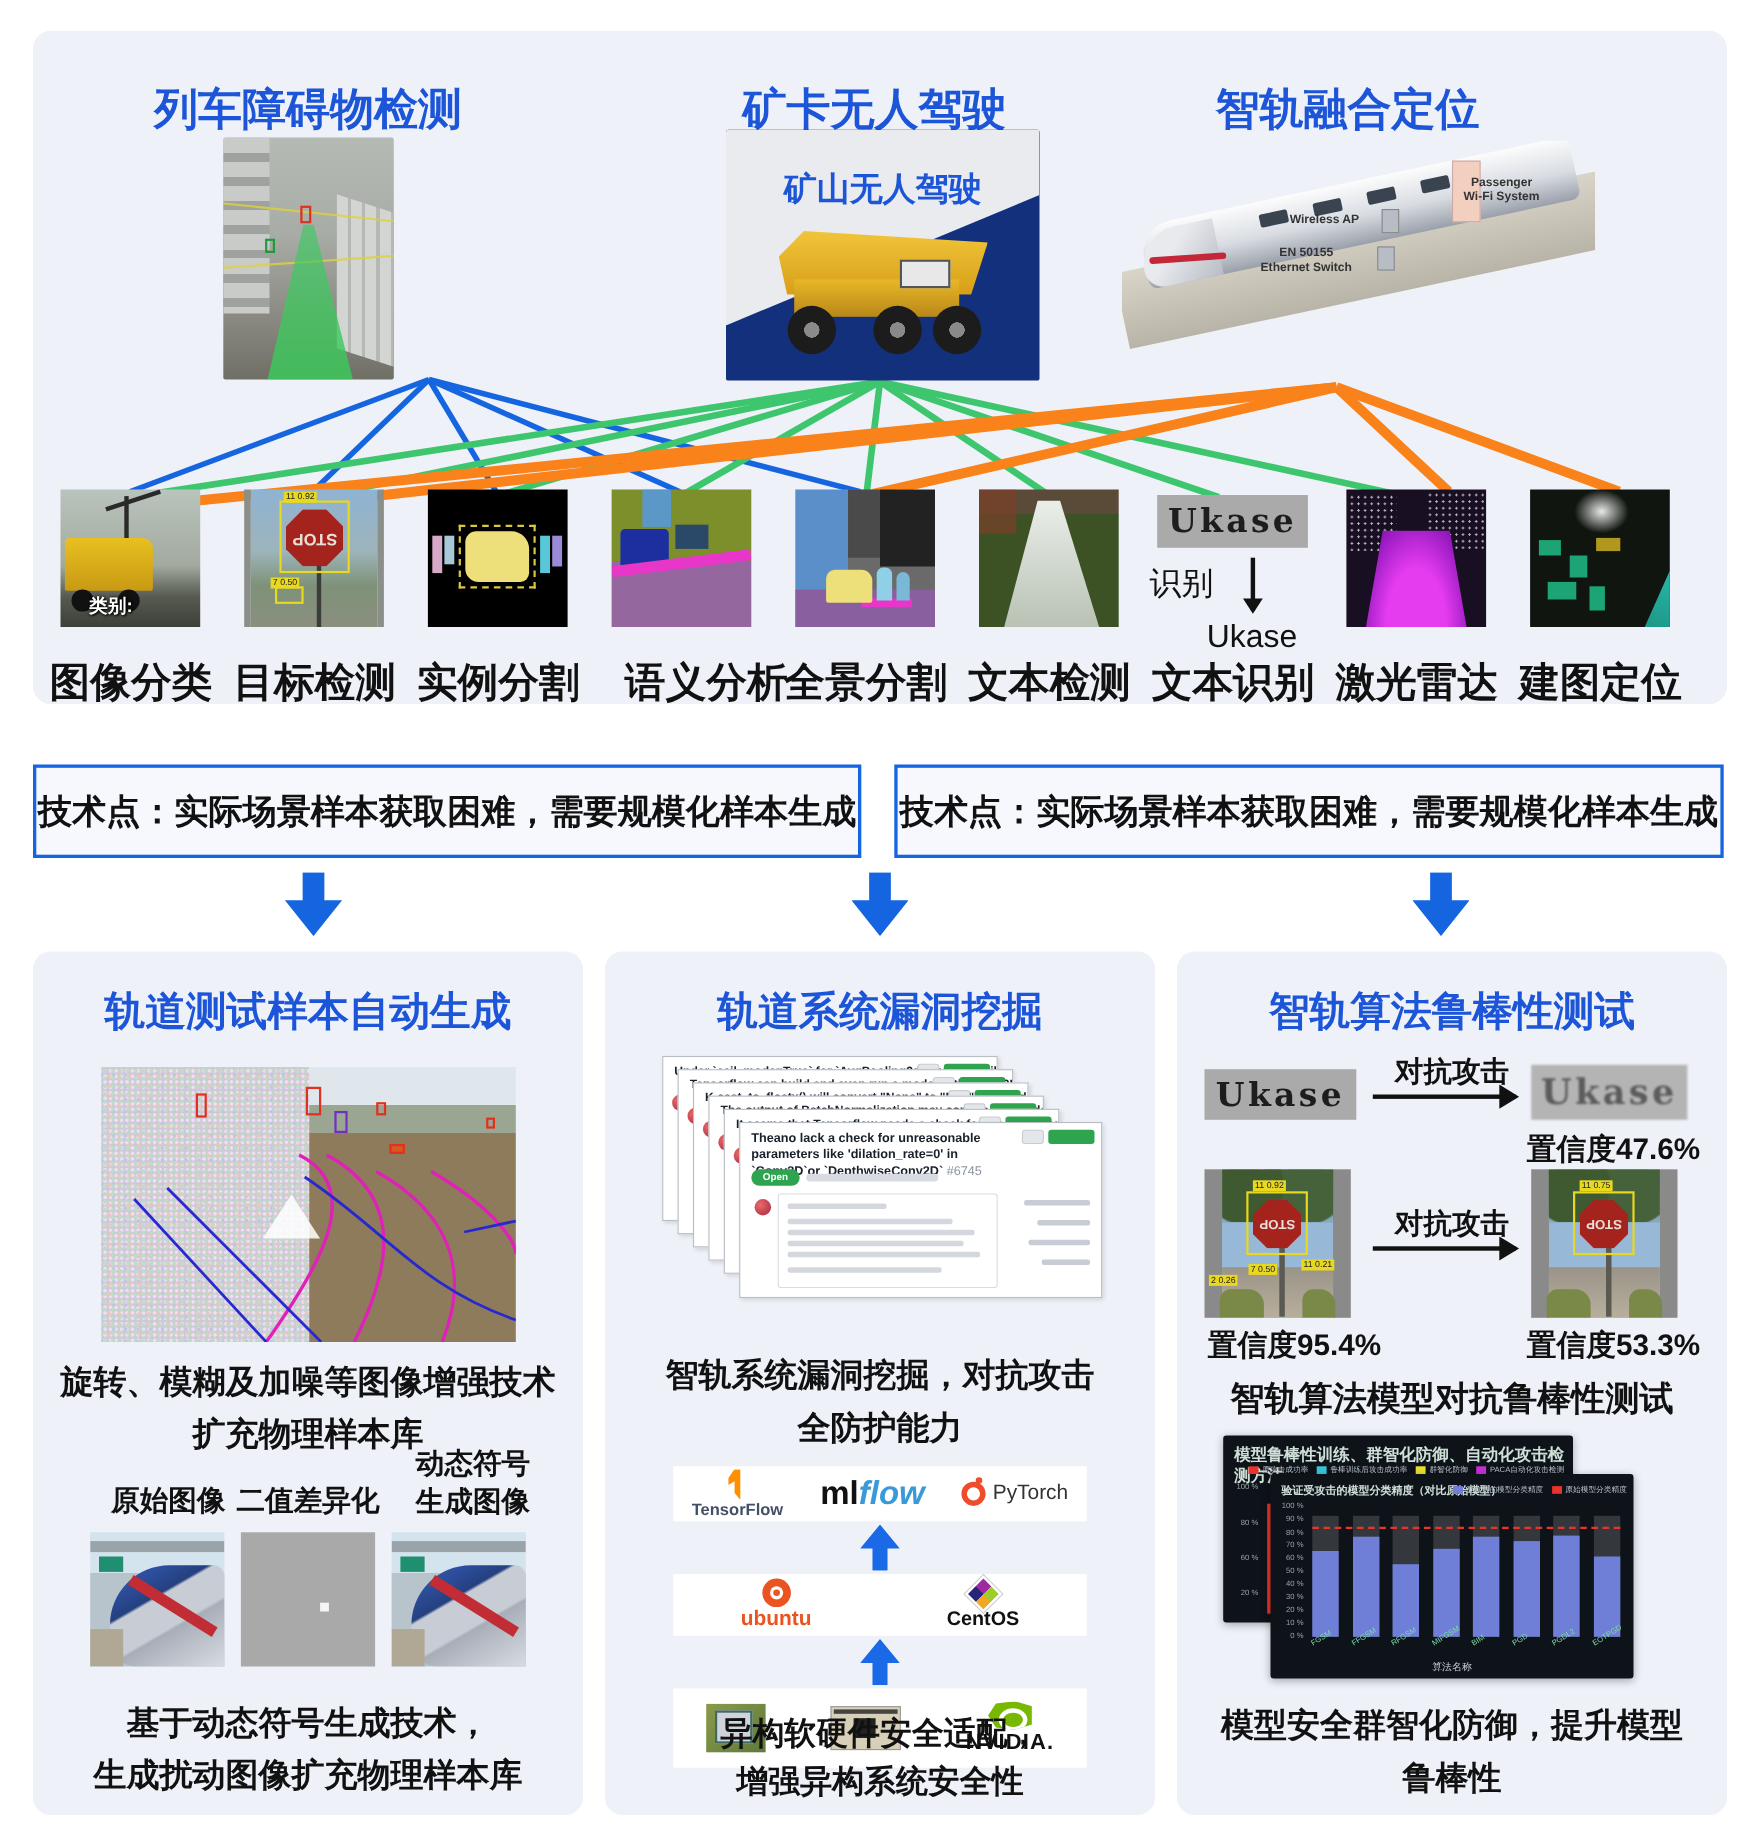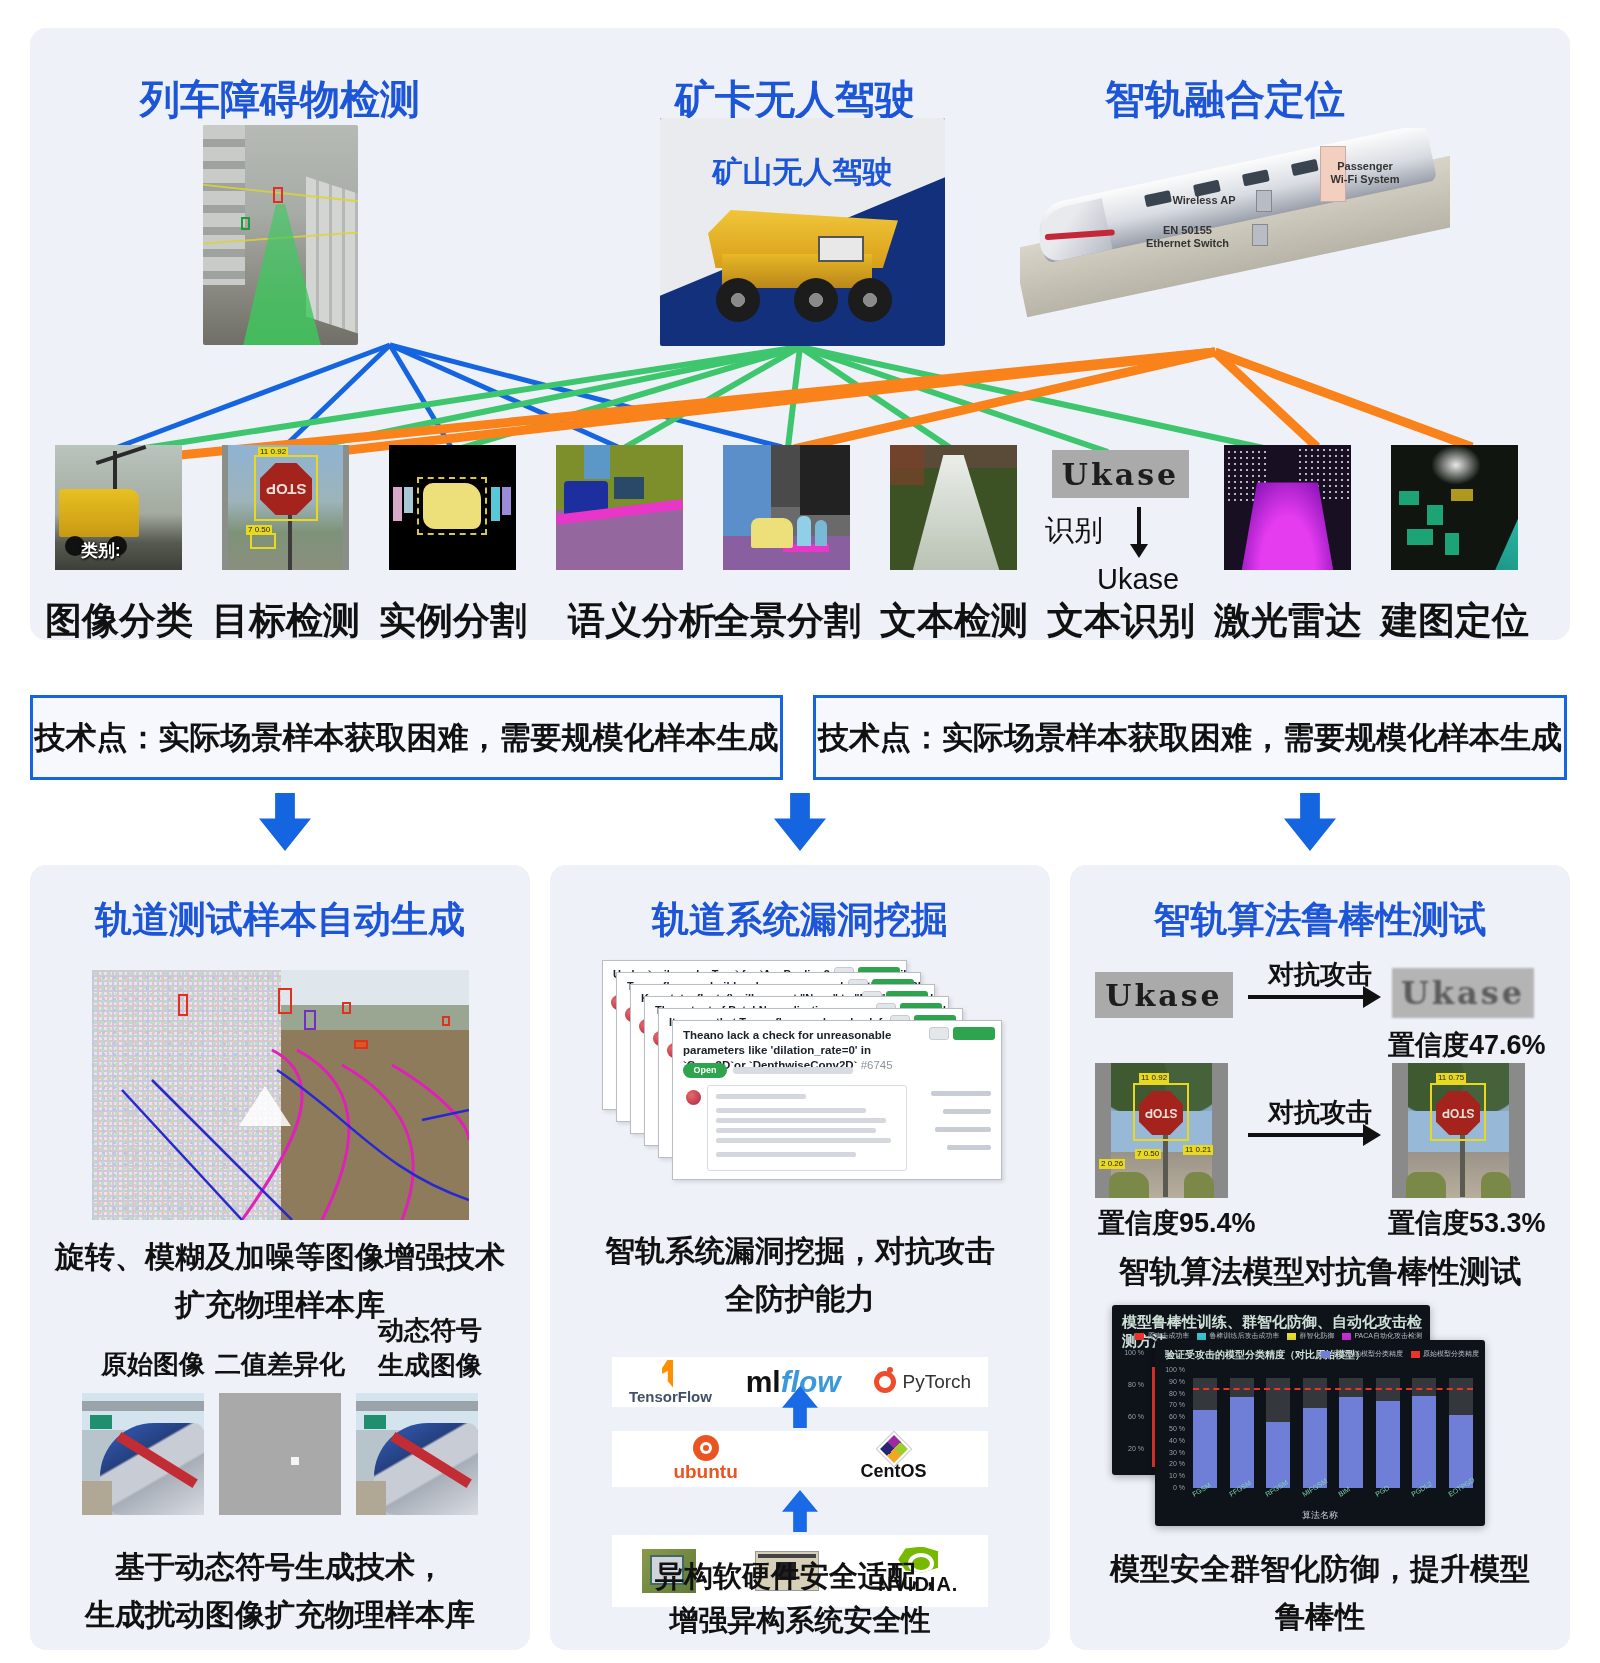--- a/index.html
+++ b/index.html
@@ -522,21 +522,21 @@
       <div class="side-line" style="right:10px;top:88px;width:48px"></div>
       <div class="side-line" style="right:10px;top:106px;width:56px"></div>
       <div class="side-line" style="right:10px;top:124px;width:44px"></div>
     </div>
 
     <div class="bp-caption" style="top:362px">
       <span>智轨系统漏洞挖掘，对抗攻击</span><br>
       <span>全防护能力</span>
     </div>
 
-    <div class="strip" style="top:492px;height:50px">
+    <div class="strip" style="top:468px;height:50px">
       <div class="tf-wrap">
         <div class="tf-logo"></div>
         <div class="t">TensorFlow</div>
       </div>
       <div class="mlflow"><span>ml</span><i>flow</i></div>
       <div class="pt-wrap">
         <div class="pt-flame"></div>
         <div class="t">PyTorch</div>
       </div>
     </div>

